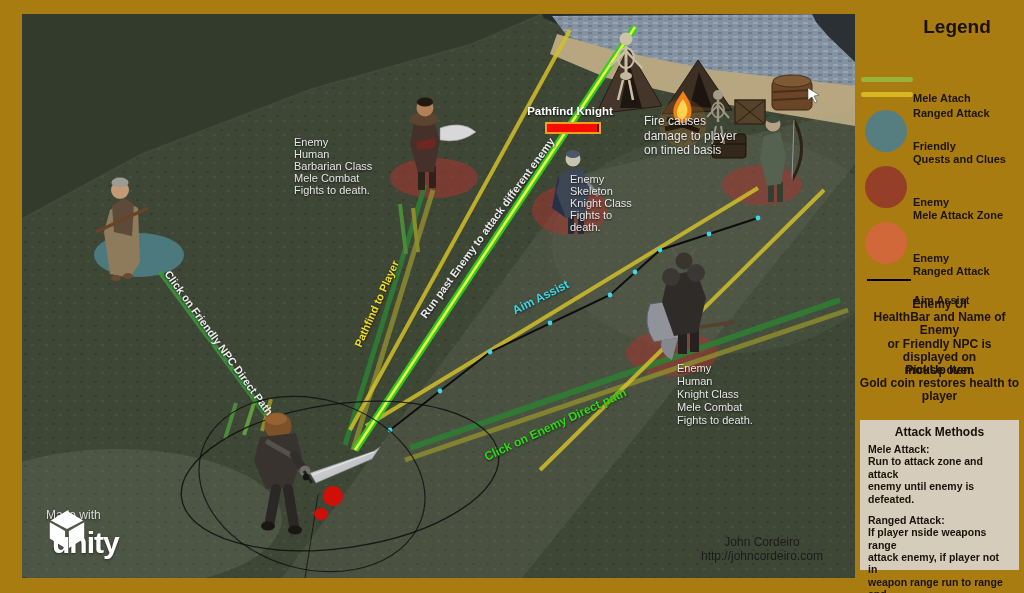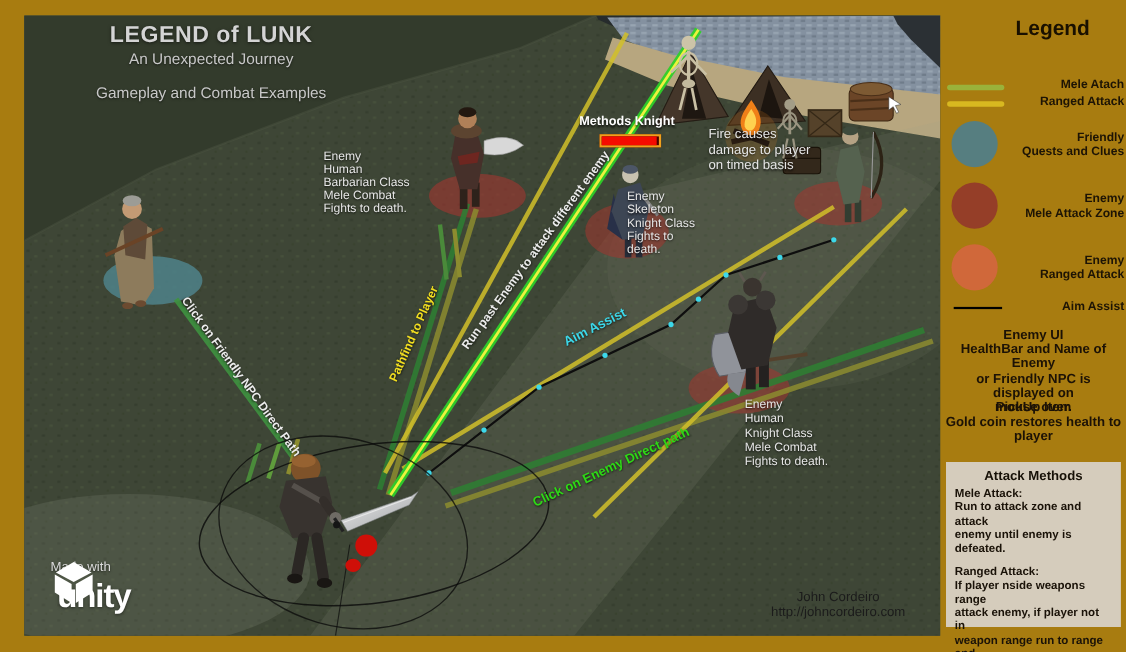--- a/index.html
+++ b/index.html
@@ -23,21 +23,21 @@
   .healthbar .fill{display:block;height:100%;background:var(--health_red);}
   .made-with{position:absolute;left:24px;top:494px;z-index:6;}
   .made-with .mw{color:#dcdcdc;font-size:12px;text-shadow:0 1px 2px rgba(0,0,0,.6);}
   .unity-row{display:flex;align-items:center;margin-top:4px;}
   .unity-text{color:#fff;font-size:30px;font-weight:700;letter-spacing:-1px;margin-left:6px;text-shadow:0 1px 3px rgba(0,0,0,.5);}
   .credit{position:absolute;left:650px;top:521px;width:180px;text-align:center;z-index:6;color:#1b1b1b;font-size:12px;line-height:1.2;white-space:pre-line;}
   
   .sidebar{position:absolute;right:0;top:0;width:169px;height:593px;background:var(--frame_gold);z-index:10;}
   .legend-title{position:absolute;left:0;top:16px;width:100%;text-align:center;font-size:19px;font-weight:700;color:#191000;padding-left:35px;}
   .lrow{position:absolute;left:0;width:100%;}
-  .lrow .llabel{position:absolute;left:58px;right:2px;text-align:right;color:var(--sidebar_text_dark);font-size:11px;font-weight:700;line-height:1.15;white-space:pre-line;}
+  .lrow .llabel{position:absolute;left:58px;right:2px;text-align:left;color:var(--sidebar_text_dark);font-size:11px;font-weight:700;line-height:1.15;white-space:pre-line;margin-top:21px;}
   .sw{position:absolute;}
   .sw-line-green{left:6px;width:52px;height:5px;border-radius:3px;background:var(--legend_mele_green);}
   .sw-line-yellow{left:6px;width:52px;height:5px;border-radius:3px;background:var(--legend_ranged_yellow);}
   .sw-circle{left:10px;width:42px;height:42px;border-radius:50%;}
   .sw-circle-teal{background:var(--legend_friendly_teal);}
   .sw-circle-red{background:var(--legend_enemy_red);}
   .sw-circle-orange{background:var(--legend_enemy_orange);}
   .sw-line-black{left:12px;width:44px;height:2px;background:#000;}
   .sb-note{position:absolute;left:4px;right:4px;text-align:center;color:#1c1206;font-size:12px;font-weight:600;line-height:1.1;white-space:pre-line;}
   .attack-box{position:absolute;left:5px;top:420px;width:159px;height:150px;background:var(--attack_box_bg);padding:5px 8px;}
@@ -243,46 +243,41 @@
         <polygon points="84,64 148,42 154,38 146,50 90,74" fill="url(#bladeGrad)" stroke="#7b7e80" stroke-width=".5"></polygon>
         <line x1="86" y1="66" x2="148" y2="43" stroke="#f4f4f4" stroke-width="1" opacity=".7"></line>
         <line x1="78" y1="62" x2="86" y2="74" stroke="#222222" stroke-width="3"></line>
         <circle cx="80" cy="68" r="3.2" fill="#151515"></circle>
       </g>
 
       <ellipse cx="311" cy="482" rx="10" ry="10" fill="#cf0f08"></ellipse>
       <ellipse cx="299" cy="500" rx="7" ry="6" fill="#cf0f08"></ellipse>
     </svg>
 
-    <div class="title-block">
-      <div class="t1">LEGEND of LUNK</div>
-      <div class="t2">An Unexpected Journey</div>
-      <div class="t3">Gameplay and Combat Examples</div>
-    </div>
 
     <div class="note" style="left:272px;top:122px;width:120px;">Enemy
 Human
 Barbarian Class
 Mele Combat
 Fights to death.</div>
     <div class="note" style="left:548px;top:159px;width:120px;">Enemy
 Skeleton
 Knight Class
 Fights to
 death.</div>
     <div class="note" style="left:622px;top:100px;width:130px;font-size:12px;line-height:1.22;">Fire causes
 damage to player
 on timed basis</div>
     <div class="note" style="left:655px;top:348px;width:120px;line-height:1.18;">Enemy
 Human
 Knight Class
 Mele Combat
 Fights to death.</div>
 
-    <div class="sk-label">Methods Knight</div>
+    <div class="sk-label">Pathfind Knight</div>
     <div class="healthbar">
         <span class="fill" style="width: 97%;"></span>
       </div>
 
     <div class="rot rot-friendly">Click on Friendly NPC Direct Path</div>
     <div class="rot rot-pathfind">Pathfind to Player</div>
     <div class="rot rot-runpast">Run past Enemy to attack different enemy</div>
     <div class="rot rot-aim">Aim Assist</div>
     <div class="rot rot-clickenemy">Click on Enemy Direct path</div>
 

